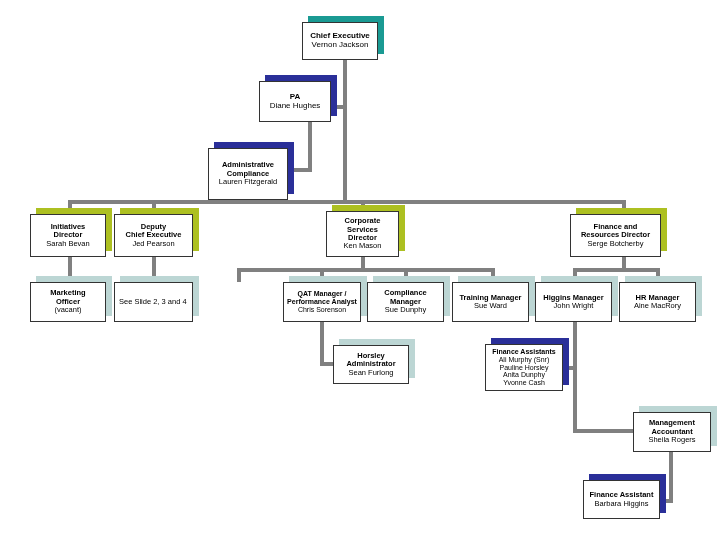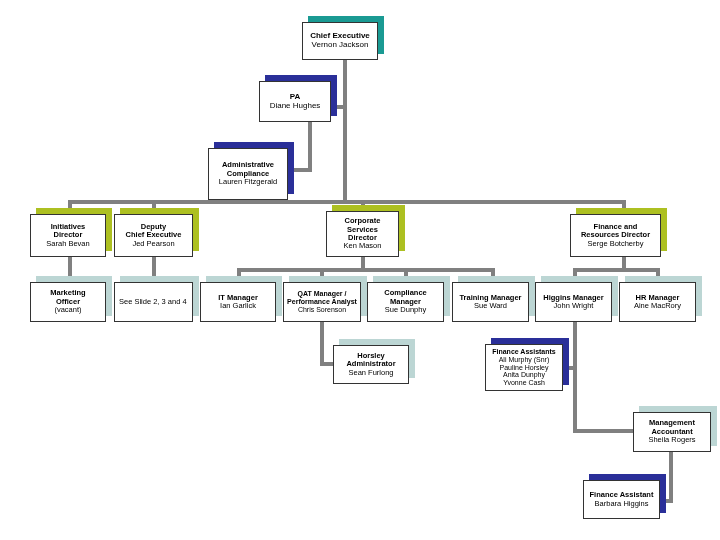--- a/index.html
+++ b/index.html
@@ -167,27 +167,20 @@
     </div>
   </div>
 
   <div class="node sh-pale" style="left:114px;top:282px;width:79px;height:40px;">
     <div class="shadow"></div>
     <div class="body fill-white f75 left">
       <div class="sub">See Slide 2, 3 and 4</div>
     </div>
   </div>
 
-  <div class="node sh-pale" style="left:200px;top:282px;width:76px;height:40px;">
-    <div class="shadow"></div>
-    <div class="body fill-white f75">
-      <div class="title">IT Manager</div>
-      <div class="sub">Ian Garlick</div>
-    </div>
-  </div>
 
   <div class="node sh-pale" style="left:283px;top:282px;width:78px;height:40px;">
     <div class="shadow"></div>
     <div class="body fill-white f7">
       <div class="title">QAT Manager /</div>
       <div class="title">Performance Analyst</div>
       <div class="sub">Chris Sorenson</div>
     </div>
   </div>
 

